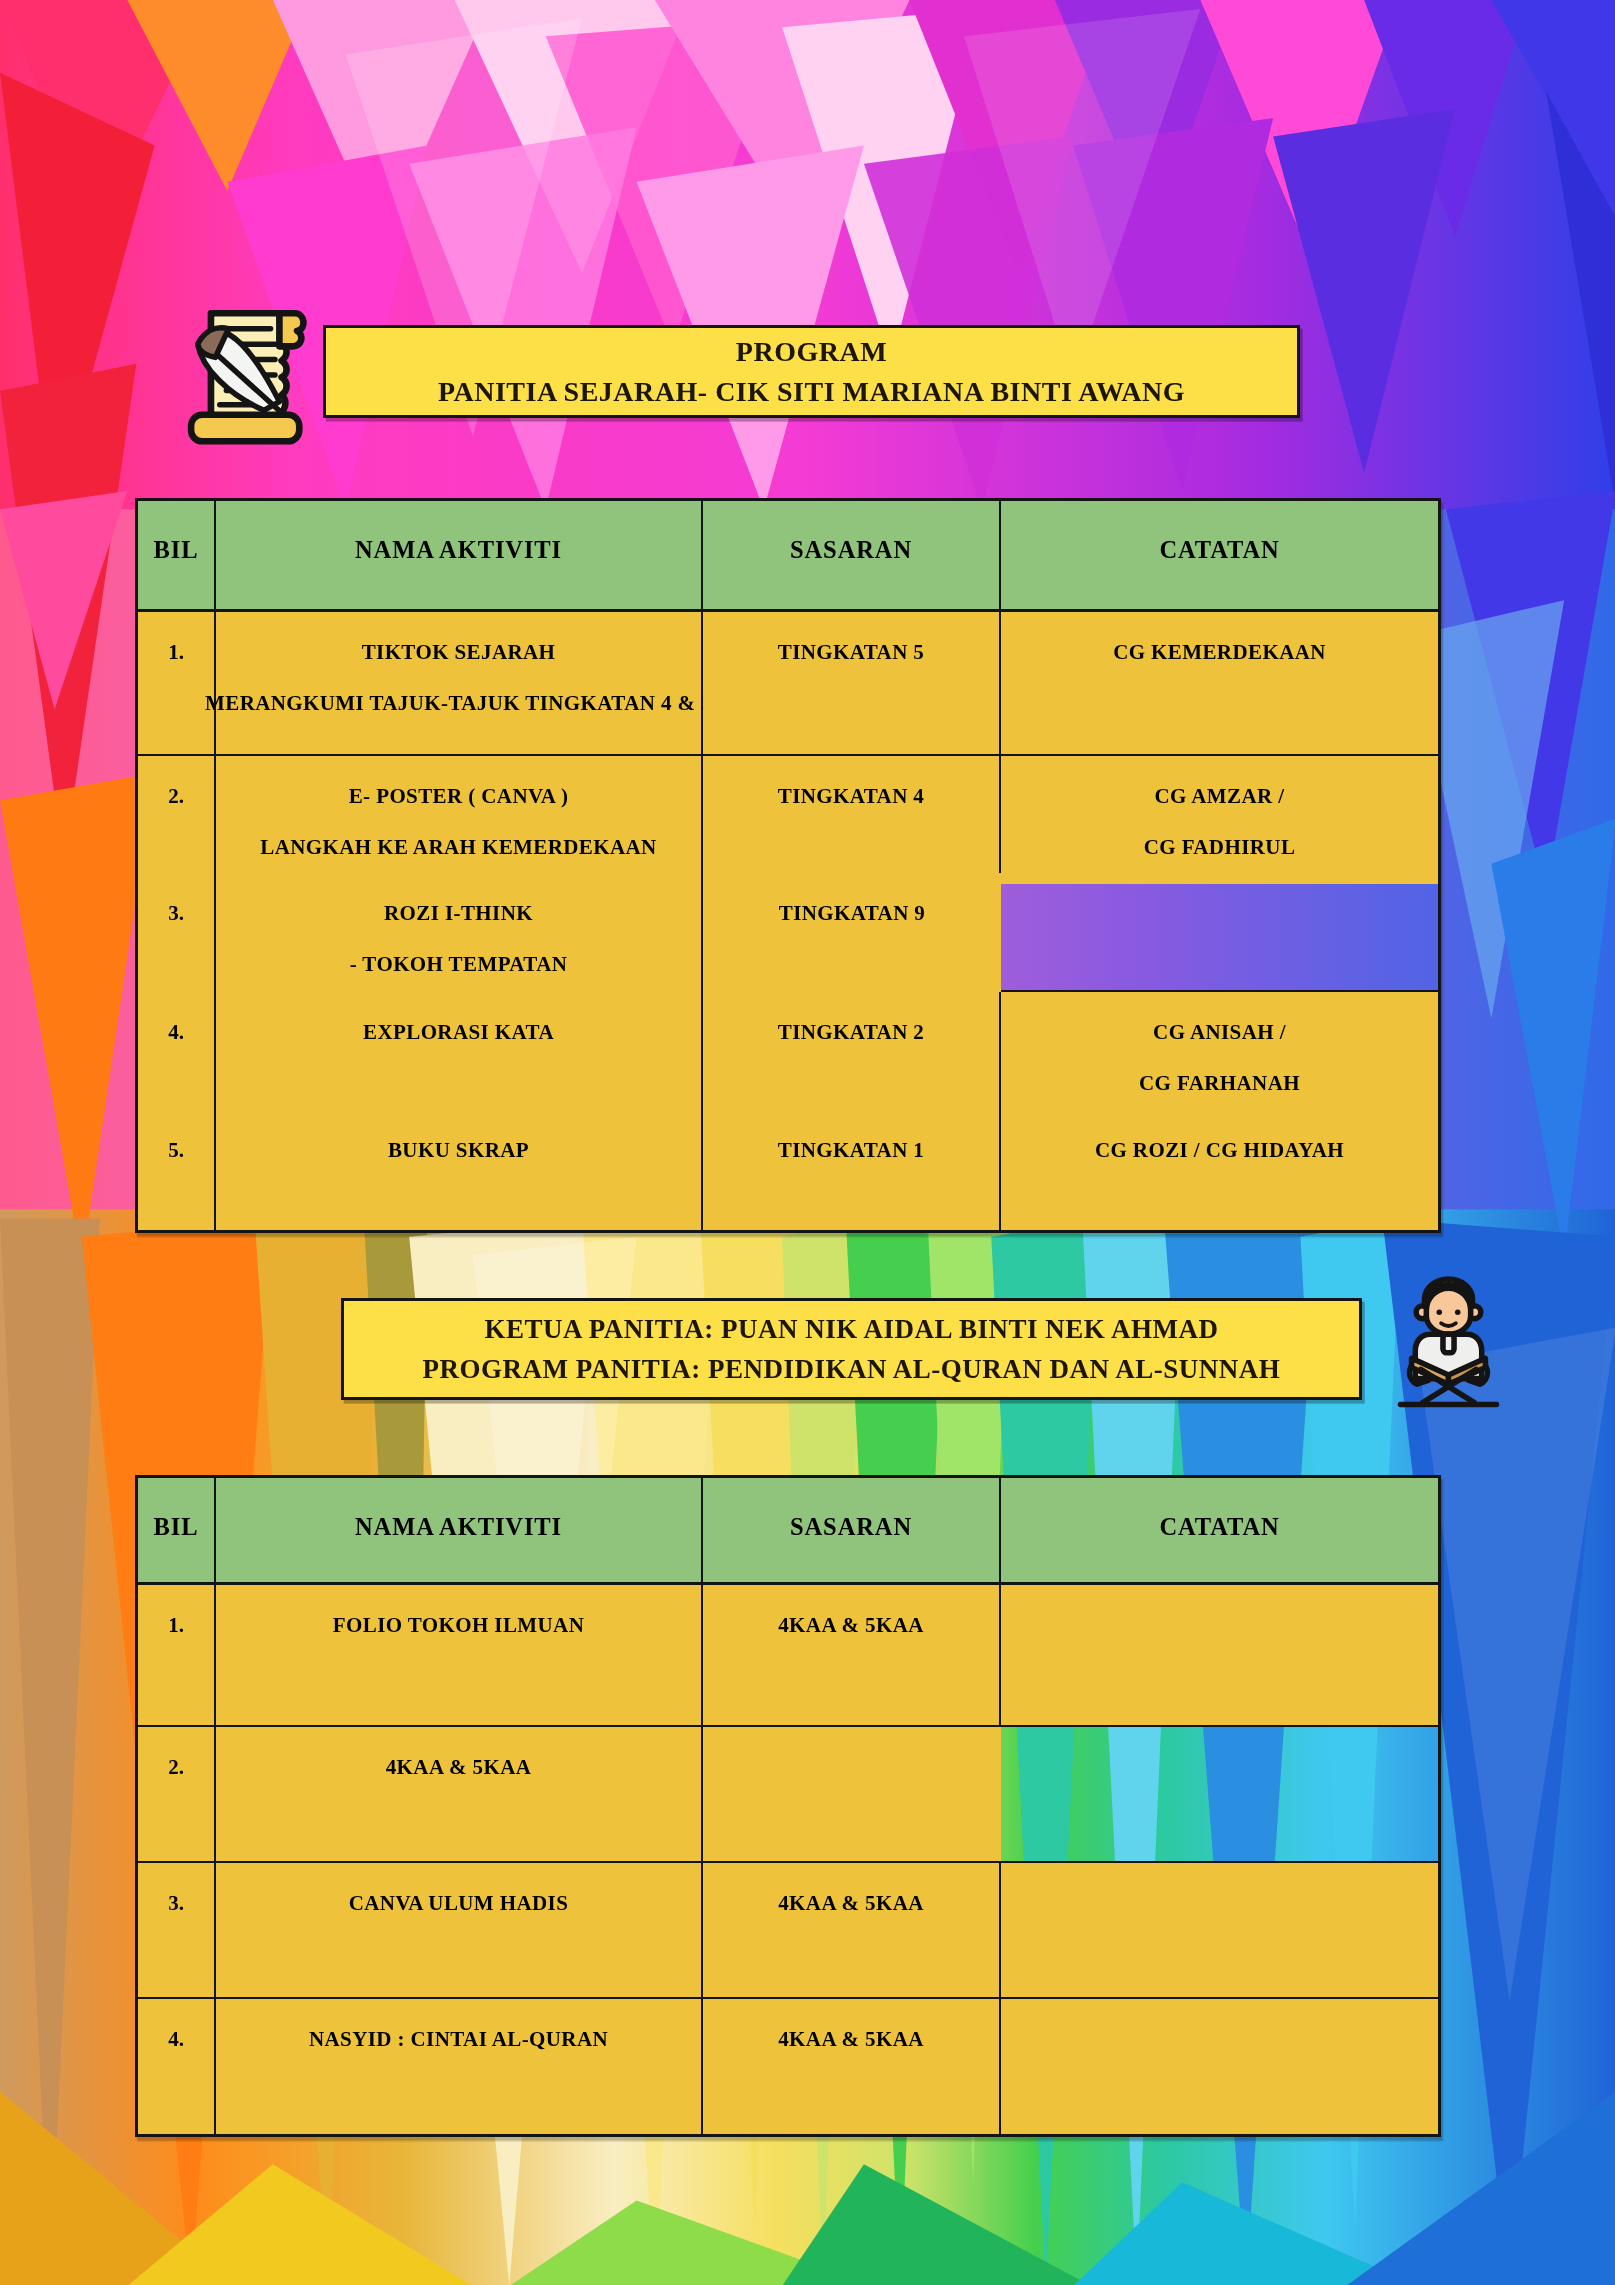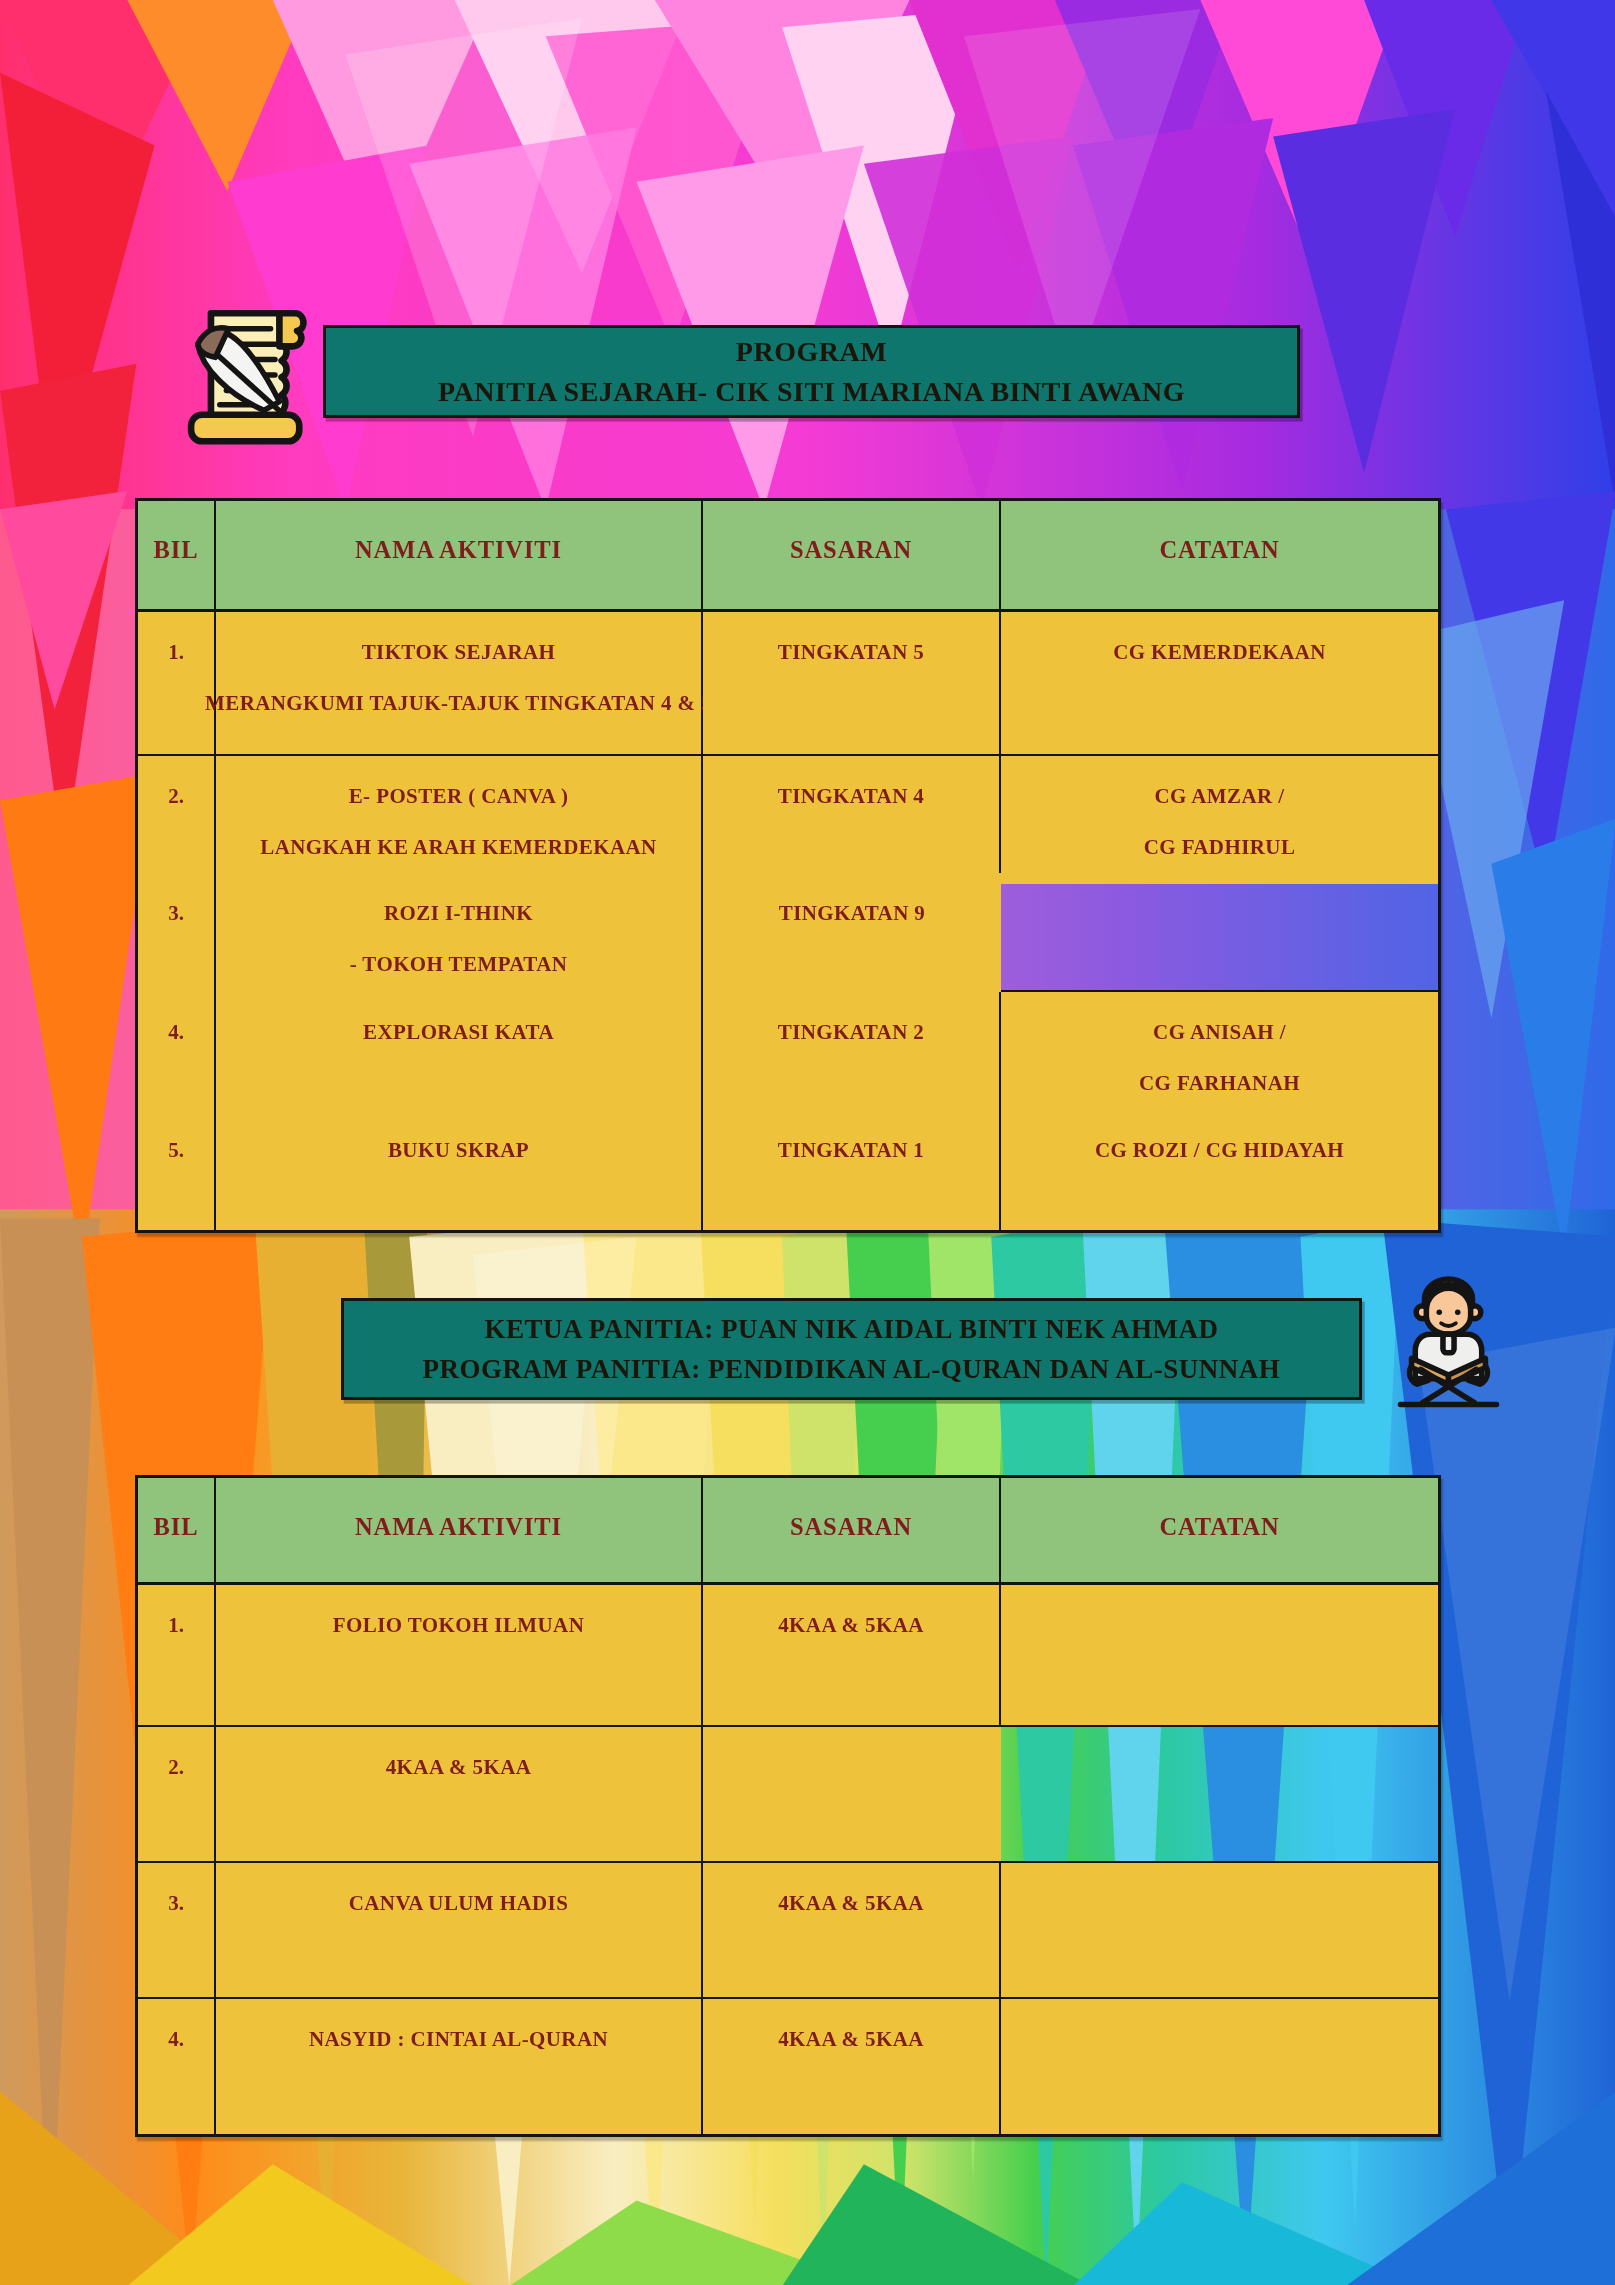--- a/index.html
+++ b/index.html
@@ -3,41 +3,41 @@
 <meta charset="utf-8">
 <style>
   html,body{margin:0;padding:0;}
   body{font-family:"Liberation Serif",serif;background:#222;}
   #page{position:relative;width:1616px;height:2286px;overflow:hidden;background:#e8c84a;}
   #bg{position:absolute;inset:0;width:100%;height:100%;}
 
   
   .banner{
     position:absolute;display:flex;flex-direction:column;justify-content:center;align-items:center;
-    background:#0f766e;border:3.6px solid #141414;box-sizing:border-box;
+    background:#fde047;border:3.6px solid #141414;box-sizing:border-box;
     box-shadow:2.7px 3.6px 0 rgba(0,0,0,.28);z-index:4;text-align:center;
   }
   .banner-line{font-weight:700;color:#1b150a;letter-spacing:0.5px;line-height:40px;font-size:28px;white-space:nowrap;}
   #banner1{left:323px;top:325px;width:977px;height:93px;}
   #banner2{left:341px;top:1298px;width:1021px;height:102px;}
   #banner2 .banner-line{font-size:27px;}
 
   .deco-icon{position:absolute;z-index:5;}
   #scroll-icon{left:182px;top:300px;width:144px;height:149px;}
   #qari-icon{left:1393px;top:1266px;width:111px;height:144px;}
 
   
   .ptable{
     position:absolute;width:1306px;box-sizing:border-box;z-index:3;
     border:3.6px solid #141414;box-shadow:1.8px 3.6px 1.8px rgba(0,0,0,.25);
   }
   .t-row{display:grid;grid-template-columns:78px 487px 298px 1fr;box-sizing:border-box;}
   .t-row:not(:last-child){border-bottom:2.7px solid #141414;}
   .t-row.t-head{border-bottom:3.6px solid #141414;}
-  .t-cell{box-sizing:border-box;display:flex;flex-direction:column;align-items:center;text-align:center;color:#7f1d1d;}
+  .t-cell{box-sizing:border-box;display:flex;flex-direction:column;align-items:center;text-align:center;color:#000000;}
   .t-cell:not(:last-child){border-right:2.7px solid #141414;}
   .t-hcell{background:#90c47c;font-weight:700;font-size:24.5px;letter-spacing:0.9px;padding-top:35px;}
   .t-body .t-cell{background:#eec33b;font-weight:700;font-size:21px;padding-top:27px;}
   .cell-line{line-height:27px;margin-bottom:23.6px;letter-spacing:0.4px;white-space:nowrap;}
   .c-bil .cell-line{letter-spacing:0;}
   #table1{left:135px;top:498px;}
   #table2{left:135px;top:1475px;}
 </style>
 </head>
 <body>

